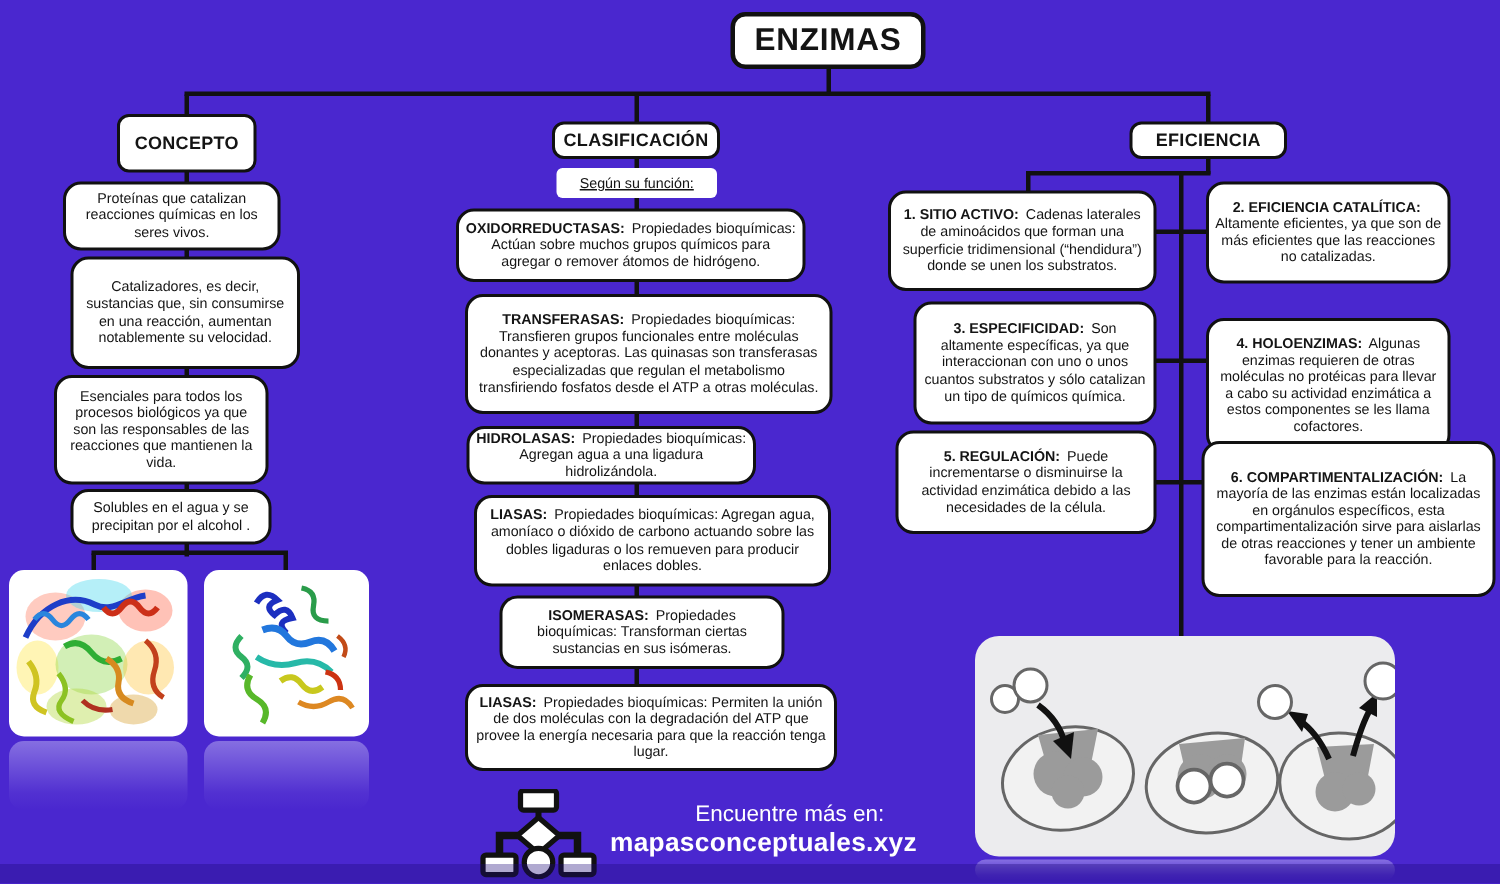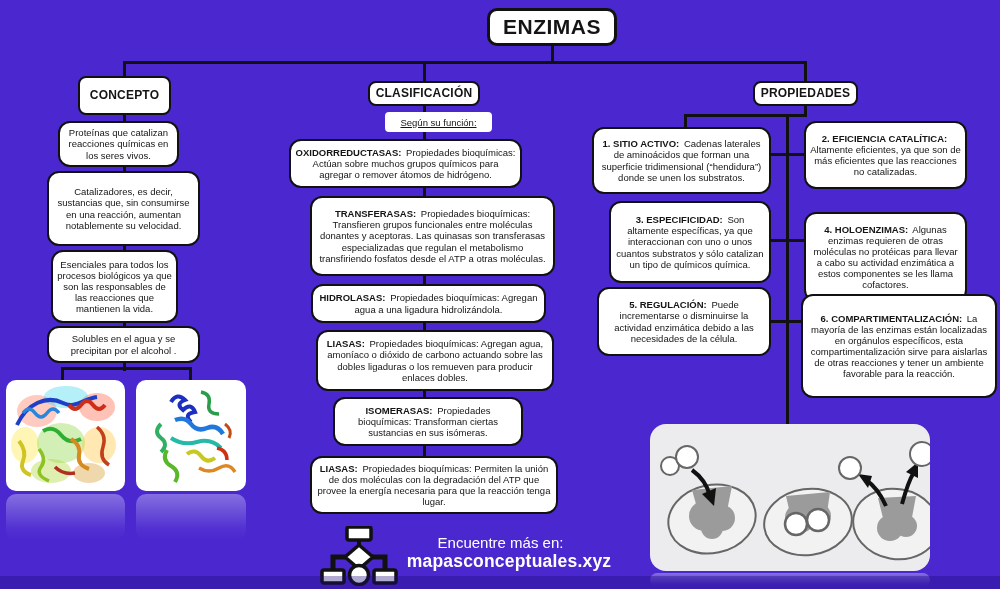--- a/index.html
+++ b/index.html
@@ -19,21 +19,21 @@
   }
   .box b{margin-right:2px;}
   .hdr{font-weight:bold;font-size:12px;letter-spacing:.2px;border-radius:8px;}
   .title{
     font-weight:bold;font-size:21px;letter-spacing:.5px;
     border-width:3px;border-radius:10px;z-index:3;
   }
   .pill{
     position:absolute;z-index:2;background:#fff;border-radius:4px;
     display:flex;align-items:center;justify-content:center;
-    font-size:9.5px;color:#141414;text-decoration:underline;margin-left:14px;
+    font-size:9.5px;color:#141414;text-decoration:underline;
   }
   .imgbox{
     position:absolute;z-index:2;background:#fff;border-radius:10px;
     display:flex;align-items:center;justify-content:center;overflow:hidden;
   }
   .panel{
     position:absolute;z-index:2;background:#ececee;border-radius:16px;
     display:flex;align-items:center;justify-content:center;overflow:hidden;
   }
   .refl{
@@ -73,26 +73,26 @@
 <div class="ln" style="left:684px;top:116px;width:3px;height:13px"></div>
 <div class="ln" style="left:786px;top:116px;width:3px;height:309px"></div>
 <div class="ln" style="left:766px;top:153px;width:42px;height:3px"></div>
 <div class="ln" style="left:768px;top:239px;width:40px;height:3px"></div>
 <div class="ln" style="left:768px;top:320px;width:38px;height:3px"></div>
 
 <div class="box title" style="left:487px;top:8px;width:130px;height:38px">ENZIMAS</div>
 
 <div class="box hdr" style="left:78px;top:76px;width:93px;height:39px">CONCEPTO</div>
 <div class="box hdr" style="left:368px;top:81px;width:112px;height:25px">CLASIFICACIÓN</div>
-<div class="box hdr" style="left:753px;top:81px;width:105px;height:25px">PROPIEDADES</div>
-
-<div class="box" style="left:58px;top:121px;width:121px;height:46px">Proteínas que catalizan reacciones químicas en los seres vivos.</div>
+<div class="box hdr" style="left:753px;top:81px;width:105px;height:25px">EFICIENCIA</div>
+
+<div class="box" style="left:42px;top:121px;width:145px;height:46px">Proteínas que catalizan reacciones químicas en los seres vivos.</div>
 <div class="box" style="left:47px;top:171px;width:153px;height:75px">Catalizadores, es decir, sustancias que, sin consumirse en una reacción, aumentan notablemente su velocidad.</div>
-<div class="box" style="left:51px;top:250px;width:127px;height:73px">Esenciales para todos los procesos biológicos ya que son las responsables de las reacciones que mantienen la vida.</div>
-<div class="box" style="left:47px;top:326px;width:153px;height:37px">Solubles en el agua y se precipitan por el alcohol .</div>
+<div class="box" style="left:36px;top:250px;width:143px;height:73px">Esenciales para todos los procesos biológicos ya que son las responsables de las reacciones que mantienen la vida.</div>
+<div class="box" style="left:47px;top:326px;width:134px;height:37px">Solubles en el agua y se precipitan por el alcohol .</div>
 
 <div class="imgbox" style="left:6px;top:380px;width:119px;height:111px">
   <svg width="113" height="105" viewBox="0 0 113 105">
     <ellipse cx="28" cy="28" rx="20" ry="16" fill="#ff6a4a" opacity="0.35"></ellipse>
     <ellipse cx="88" cy="24" rx="18" ry="14" fill="#ff5030" opacity="0.35"></ellipse>
     <ellipse cx="57" cy="14" rx="22" ry="11" fill="#45d8ee" opacity="0.4"></ellipse>
     <ellipse cx="16" cy="62" rx="14" ry="18" fill="#ffe95a" opacity="0.45"></ellipse>
     <ellipse cx="52" cy="60" rx="24" ry="20" fill="#8ed848" opacity="0.4"></ellipse>
     <ellipse cx="90" cy="62" rx="17" ry="18" fill="#ffc63e" opacity="0.4"></ellipse>
     <ellipse cx="42" cy="88" rx="20" ry="12" fill="#b0d838" opacity="0.4"></ellipse>
@@ -120,29 +120,29 @@
     <path d="M58,84 q10,6 20,0 q10,-6 16,4" fill="none" stroke="#dd8822" stroke-width="3.5"></path>
     <path d="M76,64 q10,2 10,12" fill="none" stroke="#cc3312" stroke-width="3.5"></path>
     <path d="M84,40 q8,6 4,14" fill="none" stroke="#c24b18" stroke-width="3"></path>
   </svg>
 </div>
 <div class="refl" style="left:6px;top:494px;width:119px;height:46px"></div>
 <div class="refl" style="left:136px;top:494px;width:110px;height:46px"></div>
 
 <div class="pill" style="left:371px;top:112px;width:107px;height:20px">Según su función:</div>
 
-<div class="box" style="left:289px;top:139px;width:233px;height:49px">
+<div class="box" style="left:304px;top:139px;width:233px;height:49px">
   <div><b>OXIDORREDUCTASAS:</b>
   <span>Propiedades bioquímicas: Actúan sobre muchos grupos químicos para agregar o remover átomos de hidrógeno.</span></div>
 </div>
 <div class="box" style="left:310px;top:196px;width:245px;height:80px">
   <div><b>TRANSFERASAS:</b>
   <span>Propiedades bioquímicas: Transfieren grupos funcionales entre moléculas donantes y aceptoras. Las quinasas son transferasas especializadas que regulan el metabolismo transfiriendo fosfatos desde el ATP a otras moléculas.</span></div>
 </div>
-<div class="box" style="left:311px;top:284px;width:235px;height:39px">
+<div class="box" style="left:311px;top:284px;width:193px;height:39px">
   <div><b>HIDROLASAS:</b>
   <span>Propiedades bioquímicas: Agregan agua a una ligadura hidrolizándola.</span></div>
 </div>
 <div class="box" style="left:316px;top:330px;width:238px;height:61px">
   <div><b>LIASAS:</b>
   <span>Propiedades bioquímicas: Agregan agua, amoníaco o dióxido de carbono actuando sobre las dobles ligaduras o los remueven para producir enlaces dobles.</span></div>
 </div>
 <div class="box" style="left:333px;top:397px;width:190px;height:49px">
   <div><b>ISOMERASAS:</b>
   <span>Propiedades bioquímicas: Transforman ciertas sustancias en sus isómeras.</span></div>
@@ -222,16 +222,16 @@
     <path d="M39,31 H13 V45" fill="none" stroke="#111" stroke-width="5"></path>
     <path d="M39,31 H65 V45" fill="none" stroke="#111" stroke-width="5"></path>
     <line x1="39" y1="13" x2="39" y2="22" stroke="#111" stroke-width="4"></line>
     <rect x="27" y="1" width="24" height="13" rx="2" fill="#fff" stroke="#111" stroke-width="3.5"></rect>
     <polygon points="39,19 53,31 39,43 25,31" fill="#fff" stroke="#111" stroke-width="3.5"></polygon>
     <rect x="2" y="44" width="22" height="13" rx="2" fill="#fff" stroke="#111" stroke-width="3.5"></rect>
     <rect x="54" y="44" width="22" height="13" rx="2" fill="#fff" stroke="#111" stroke-width="3.5"></rect>
     <circle cx="39" cy="49" r="9.5" fill="#fff" stroke="#111" stroke-width="3.5"></circle>
   </svg>
 </div>
-<div class="footer-line1" style="left:398px;top:534px;width:205px">Encuentre más en:</div>
+<div class="footer-line1" style="left:424px;top:534px;width:205px">Encuentre más en:</div>
 <div class="footer-line2" style="left:403px;top:551px;width:212px">mapasconceptuales.xyz</div>
 
 <div class="bottom-strip"></div>
 
 </body></html>

